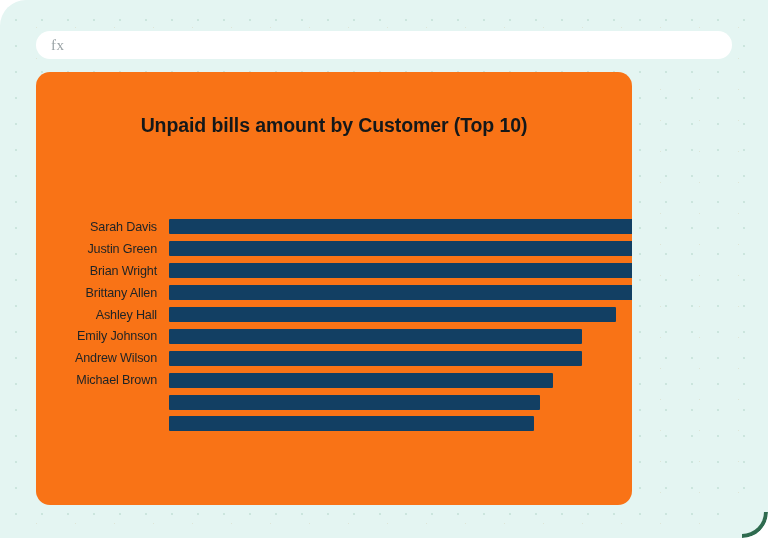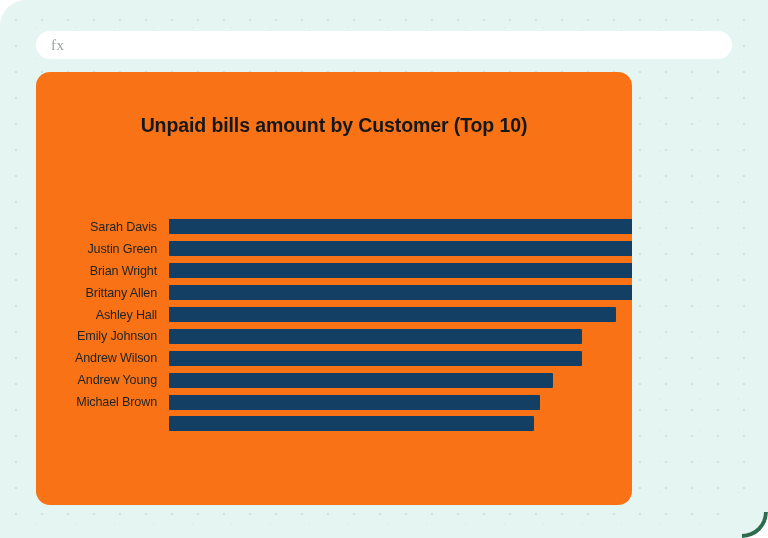--- a/index.html
+++ b/index.html
@@ -224,23 +224,20 @@
           <div class="ylabel-row">
             <span class="ylabel">Ashley Hall</span>
           </div>
           <div class="ylabel-row">
             <span class="ylabel">Emily Johnson</span>
           </div>
           <div class="ylabel-row">
             <span class="ylabel">Andrew Wilson</span>
           </div>
           <div class="ylabel-row">
-            <span class="ylabel">Andrew Young</span>
-          </div>
-          <div class="ylabel-row">
             <span class="ylabel">Michael Brown</span>
           </div>
         </div>
       <div id="bars-layer">
           <div class="bar-row">
             <div class="bar" style="width: 497.018px; background: rgb(18, 63, 99);"></div>
           </div>
           <div class="bar-row">
             <div class="bar" style="width: 484.013px; background: rgb(18, 63, 99);"></div>
           </div>

